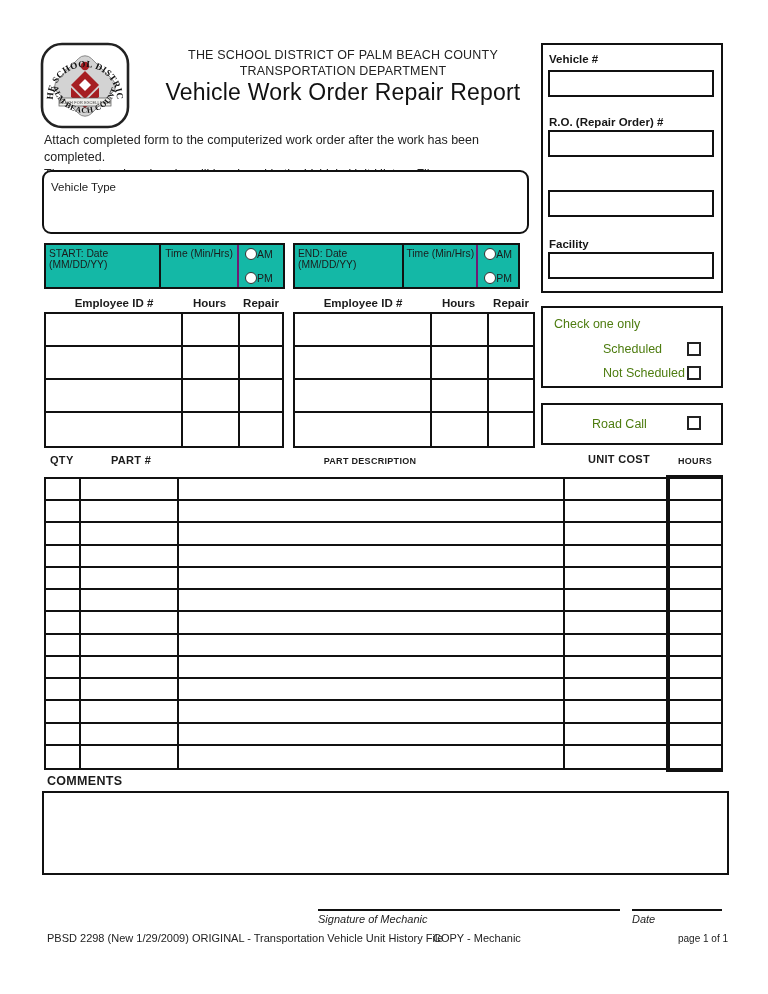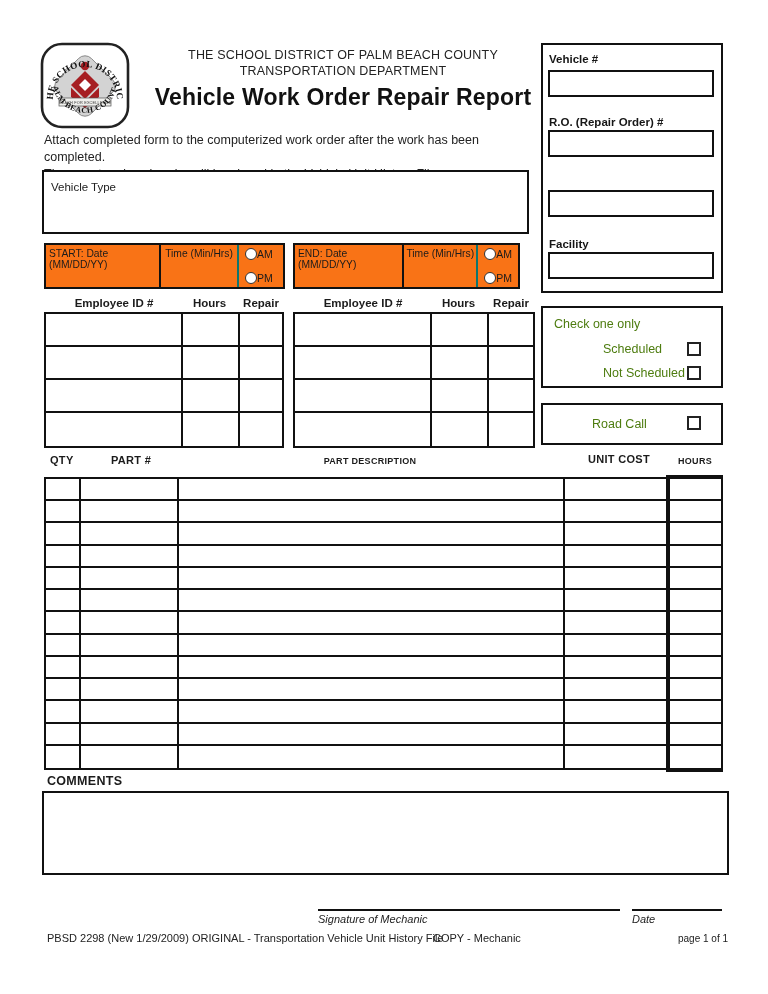--- a/index.html
+++ b/index.html
@@ -12,34 +12,34 @@
     font-family: "Liberation Sans", sans-serif;
     color: #1b1b1b;
     overflow: hidden;
   }
   .abs { position: absolute; }
   .bx  { border: 2px solid #111; background:#fff; }
 
   
   .hdr { text-align: center; }
   .hdr .l1, .hdr .l2 { font-size: 12.5px; letter-spacing: .2px; color:#222; line-height: 16px; }
-  .hdr .title { font-size: 23px; font-weight: bold; margin-top: 5px; letter-spacing: .2px; color:#111; }
+  .hdr .title { font-size: 23px; font-weight: normal; letter-spacing: .2px; color:#111; }
 
   .instr { font-size: 12.5px; line-height: 17px; color:#222; }
 
   
   .side-label { font-size: 11.5px; font-weight: bold; color:#161616; }
   .side-input { border: 2px solid #111; height: 27px; width: 166px; background:#fff; }
 
   .vt-label { font-size: 11.5px; color:#222; }
 
   
-  .tblock { display: flex; border: 2px solid #111; background:#f97316; }
+  .tblock { display: flex; border: 2px solid #111; background:#14b8a6; }
   .tblock .c1 { width: 115px; border-right: 2px solid #111; padding: 3px 3px; font-size: 10.3px; }
-  .tblock .c2 { width: 78px;  border-right: 2px solid #0f766e; padding: 3px 0; font-size: 10.3px; text-align:center; }
+  .tblock .c2 { width: 78px;  border-right: 2px solid #701a75; padding: 3px 0; font-size: 10.3px; text-align:center; }
   .tblock .c3 { flex: 1; display:flex; flex-direction:column; justify-content:space-between; padding: 3px 6px; }
   .radio-row { display:flex; align-items:center; font-size: 10.5px; }
   .radio { width: 12px; height: 12px; border: 1.5px solid #333; border-radius: 50%; background:#fff; flex:0 0 auto; }
 
   
   .etable, .ptable { display: grid; border: 2.5px solid #111; background:#fff; }
   .etable { grid-template-columns: 137px 57px 1fr; grid-auto-rows: 1fr; }
   .ptable { border-width: 2px; grid-template-columns: 35px 98px 386px 105px 1fr; grid-auto-rows: 1fr; }
   .etable .cell { border-right: 2.5px solid #111; border-bottom: 2.5px solid #111; }
   .ptable .cell { border-right: 2px solid #111; border-bottom: 2px solid #111; }
@@ -113,21 +113,21 @@
     <div class="abs side-input" style="left:5px; top:145px;"></div>
     <div class="abs side-label" style="left:6px; top:193px;">Facility</div>
     <div class="abs side-input" style="left:5px; top:207px;"></div>
   </div>
 
   <div class="abs instr" style="left:44px; top:132px; width:492px;">
     <div>Attach completed form to the computerized work order after the work has been completed.</div>
     <div>The report and work order will be placed in the Vehicle Unit History File.</div>
   </div>
 
-  <div class="abs bx" style="left:42px; top:170px; width:487px; height:64px; padding:5px 7px;">
+  <div class="abs bx" style="left:42px; top:170px; width:487px; height:64px; padding:5px 7px;border-radius:9px;">
     <span class="vt-label">Vehicle Type</span>
   </div>
 
   <div class="abs tblock" style="left:44px; top:243px; width:241px; height:46px;">
     <div class="c1"><span>START: Date (MM/DD/YY)</span></div>
     <div class="c2"><span>Time (Min/Hrs)</span></div>
     <div class="c3">
       <div class="radio-row">
           <span class="radio"></span>
           <span>AM</span>

